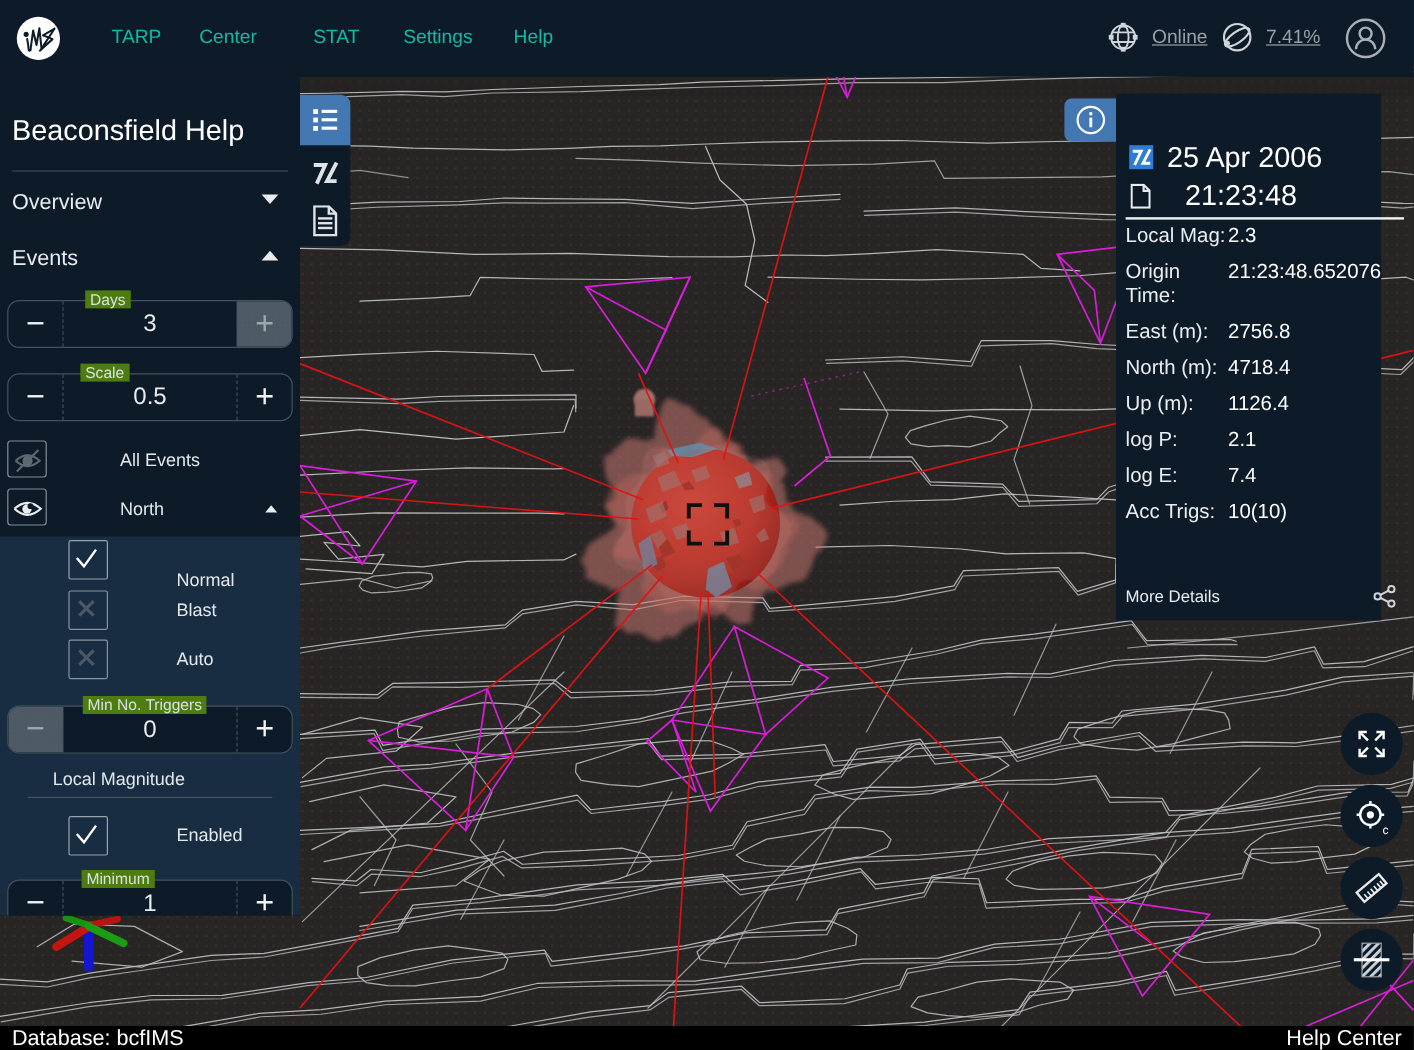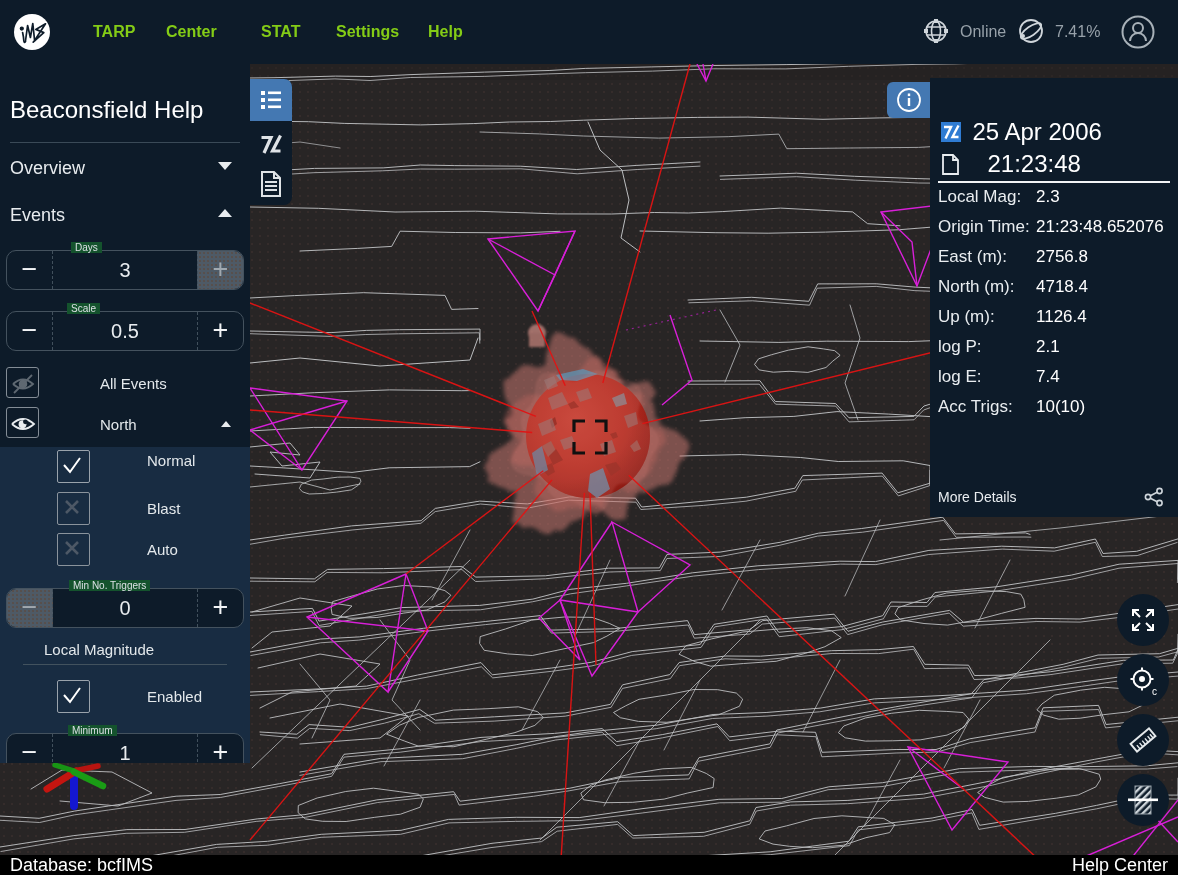--- a/index.html
+++ b/index.html
@@ -6,36 +6,36 @@
   font-family:"Liberation Sans", sans-serif; }
 .abs { position:absolute; }
 
 
 #scene { position:absolute; left:0; top:0; width:1178px; height:875px; }
 
 
 #nav { position:absolute; left:0; top:0; width:1178px; height:64px; background:#0d1b29; z-index:30; }
 #nav .logo { position:absolute; left:14px; top:14px; width:36px; height:36px; border-radius:50%;
   background:#fff; }
-#nav .mi { position:absolute; top:0; height:64px; line-height:64px; color:#84cc16; font-size:16px;font-weight:bold; }
-#nav .rt { position:absolute; top:0; height:64px; line-height:64px; color:#97a1a9; font-size:16px; }
+#nav .mi { position:absolute; top:0; height:64px; line-height:64px; color:#14b8a6; font-size:16px; }
+#nav .rt { position:absolute; top:0; height:64px; line-height:64px; color:#97a1a9; font-size:16px;text-decoration:underline; }
 
 
 #side { position:absolute; left:0; top:64px; width:250px; height:699px; background:#0d1b29;
   z-index:20; color:#e8ecef; overflow:hidden; }
 #side h1 { font-size:24px; font-weight:normal; color:#fff; padding:32px 10px 0 10px; }
 #side .hr { border-top:1px solid #3a4a57; margin:18px 10px 0 10px; }
 .row { position:absolute; left:10px; font-size:18px; color:#e8ecef; }
 .caret { position:absolute; width:0; height:0; border-left:7px solid transparent;
   border-right:7px solid transparent; }
 .caret.down { border-top:8px solid #e8ecef; }
 .caret.up { border-bottom:8px solid #e8ecef; }
 .fieldset { position:absolute; left:6px; width:238px; height:40px; border:1px solid #44525e;
   border-radius:10px; background:#0d1b29; }
-.fieldset .lbl { position:absolute; top:-9px; font-size:10px; color:#dbe0e4; background:#14532d;
+.fieldset .lbl { position:absolute; top:-9px; font-size:13px; color:#dbe0e4; background:#4d7c0f;
   padding:0 4px; }
 .fieldset .val { position:absolute; left:46px; right:46px; top:0; bottom:0; text-align:center;
   line-height:38px; font-size:20px; color:#e8ecef; }
 .fieldset .minus, .fieldset .plus { position:absolute; top:0; bottom:0; width:46px;
   color:#f2f4f6; text-align:center; line-height:37px; font-size:27px; }
 .fieldset .minus { left:0; border-right:1px dashed #41505c; }
 .fieldset .plus { right:0; border-left:1px dashed #41505c; }
 .fieldset .hl { background-color:#4e5a66; background-image:radial-gradient(#574f4c 0.7px, rgba(0,0,0,0) 0.8px); background-size:4px 4px; color:#a0a8af; }
 .fieldset .minus.hl { border-radius:9px 0 0 9px; }
 .fieldset .plus.hl { border-radius:0 9px 9px 0; }
@@ -47,21 +47,21 @@
 .cb.off { border:1px solid #8a939c; }
 #subpanel { position:absolute; left:0; top:383px; width:250px; height:316px; background:#182c42; }
 
 
 #ltb { position:absolute; left:250px; top:79px; width:42px; height:126px; background:#0d1b29;
   border-radius:0 8px 8px 0; z-index:19; }
 #ltb .sel { position:absolute; left:0; top:0; width:42px; height:42px; background:#4478b2;
   border-radius:0 8px 0 0; }
 
 
-#info { position:absolute; left:930px; top:78px; width:248px; height:439px; background:#0d1b29;
+#info { position:absolute; left:930px; top:78px; width:221px; height:439px; background:#0d1b29;
   z-index:20; color:#e9edf0; }
 #info .t1 { font-size:24px; color:#fff; }
 #info table { border-collapse:collapse; margin:0 0 0 8px; }
 #info td { font-size:17px; padding:0 0 10px 0; vertical-align:top; }
 #info td.l { width:98px; color:#e9edf0; }
 #info td.v { color:#fff; }
 #infobtn { position:absolute; left:887px; top:82px; width:43px; height:36px; background:#4478b2;
   border-radius:6px 0 0 6px; z-index:21; }
 
 
@@ -370,21 +370,21 @@
   </div>
   <div class="sublabel" style="left:56px; top:352px">North</div>
   <div class="caret up" style="left:221px; top:357px; border-left-width:5px; border-right-width:5px; border-bottom-width:6px"></div>
 
   <div id="subpanel">
     <div class="cb on" style="top:3px">
       <svg width="28" height="28" viewBox="0 0 28 28">
           <path d="M6,14 L12,21 L22,7" stroke="#fff" stroke-width="2" fill="none"></path>
         </svg>
     </div>
-    <div class="sublabel" style="left:103px; top:5px">Normal</div>
+    <div class="sublabel" style="left:103px; top:28px">Normal</div>
     <div class="cb off" style="top:45px">
       <svg width="28" height="28" viewBox="0 0 28 28">
           <path d="M8,8 L20,20 M20,8 L8,20" stroke="#4d5866" stroke-width="2.6" fill="none"></path>
         </svg>
     </div>
     <div class="sublabel" style="left:103px; top:53px">Blast</div>
     <div class="cb off" style="top:86px">
       <svg width="28" height="28" viewBox="0 0 28 28">
           <path d="M8,8 L20,20 M20,8 L8,20" stroke="#4d5866" stroke-width="2.6" fill="none"></path>
         </svg>

